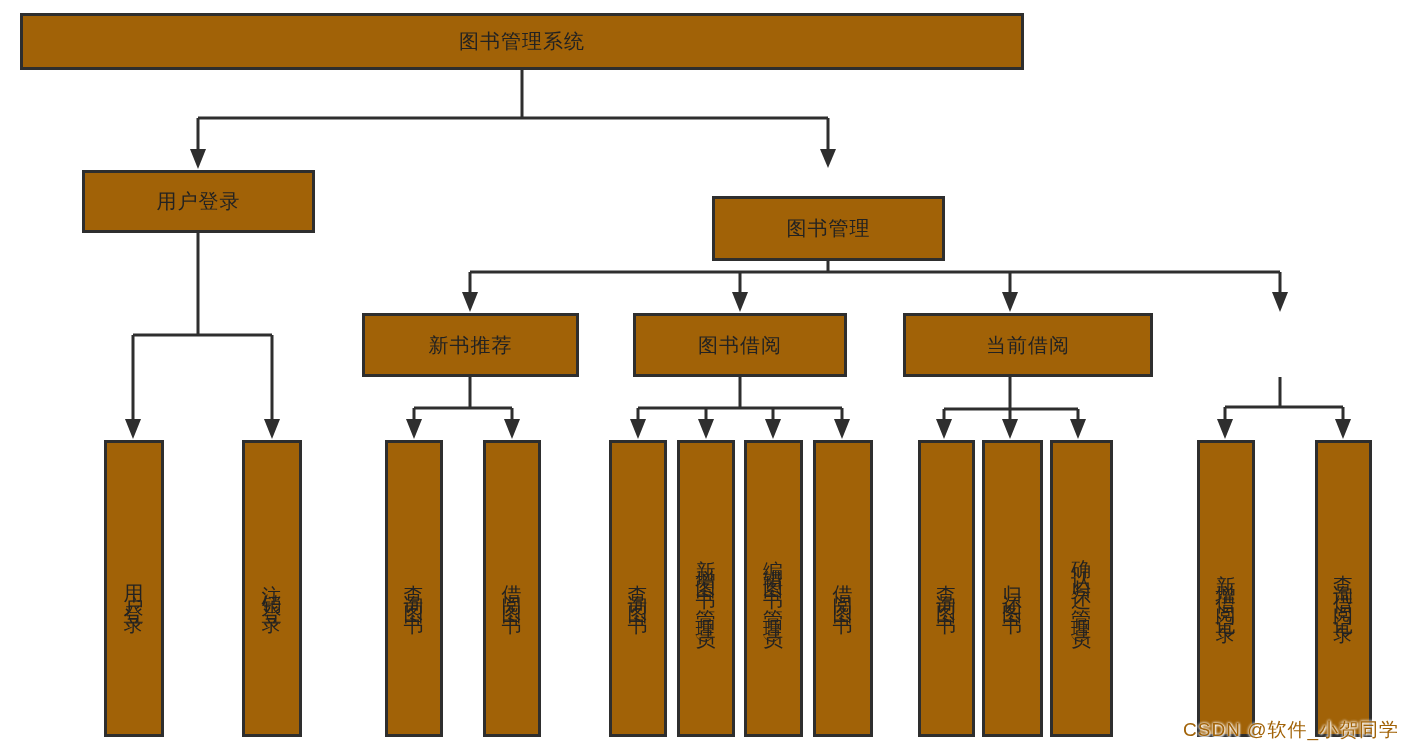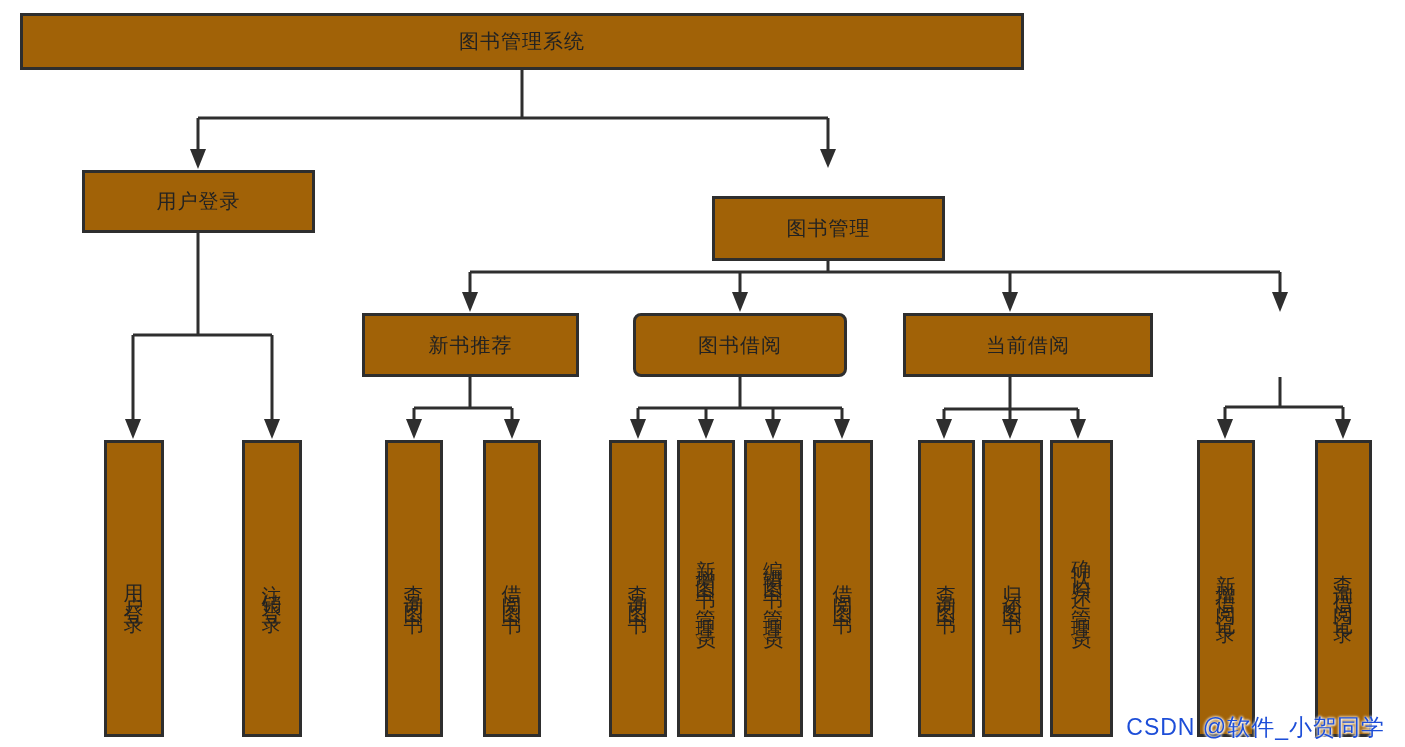--- a/index.html
+++ b/index.html
@@ -36,25 +36,25 @@
   .vlabel {
     writing-mode: vertical-rl;
     text-orientation: mixed;
     font-size: 20px;
     color: #222222;
     letter-spacing: 10px;
     line-height: 1;
   }
   .watermark {
     position: absolute;
-    right: 20px;
+    right: 6px;
     bottom: 4px;
     z-index: 5;
-    font-size: 23px;
-    color: #1d4ed8;
+    font-size: 19px;
+    color: #a16207;
     letter-spacing: 1px;
     text-shadow: 0 0 3px #ffffff, 0 0 3px #ffffff, 1px 1px 2px #ffffff;
     white-space: nowrap;
   }
 </style>
 </head>
 <body>
 
 <div class="stage">
 
@@ -101,21 +101,21 @@
   <div class="node" style="left:82px; top:170px; width:233px; height:63px;">
     <span class="hlabel">用户登录</span>
   </div>
   <div class="node" style="left:712px; top:168px; width:233px; height:65px;margin-top:28px;">
     <span class="hlabel">图书管理</span>
   </div>
 
   <div class="node" style="left:362px; top:313px; width:217px; height:64px;">
     <span class="hlabel">新书推荐</span>
   </div>
-  <div class="node" style="left:633px; top:313px; width:214px; height:64px;border-radius:8px;">
+  <div class="node" style="left:633px; top:313px; width:214px; height:64px;">
     <span class="hlabel">图书借阅</span>
   </div>
   <div class="node" style="left:903px; top:313px; width:250px; height:64px;">
     <span class="hlabel">当前借阅</span>
   </div>
 
   <div class="node" style="left:104px; top:440px; width:60px; height:297px;">
     <span class="vlabel">用户登录</span>
   </div>
   <div class="node" style="left:242px; top:440px; width:60px; height:297px;">

